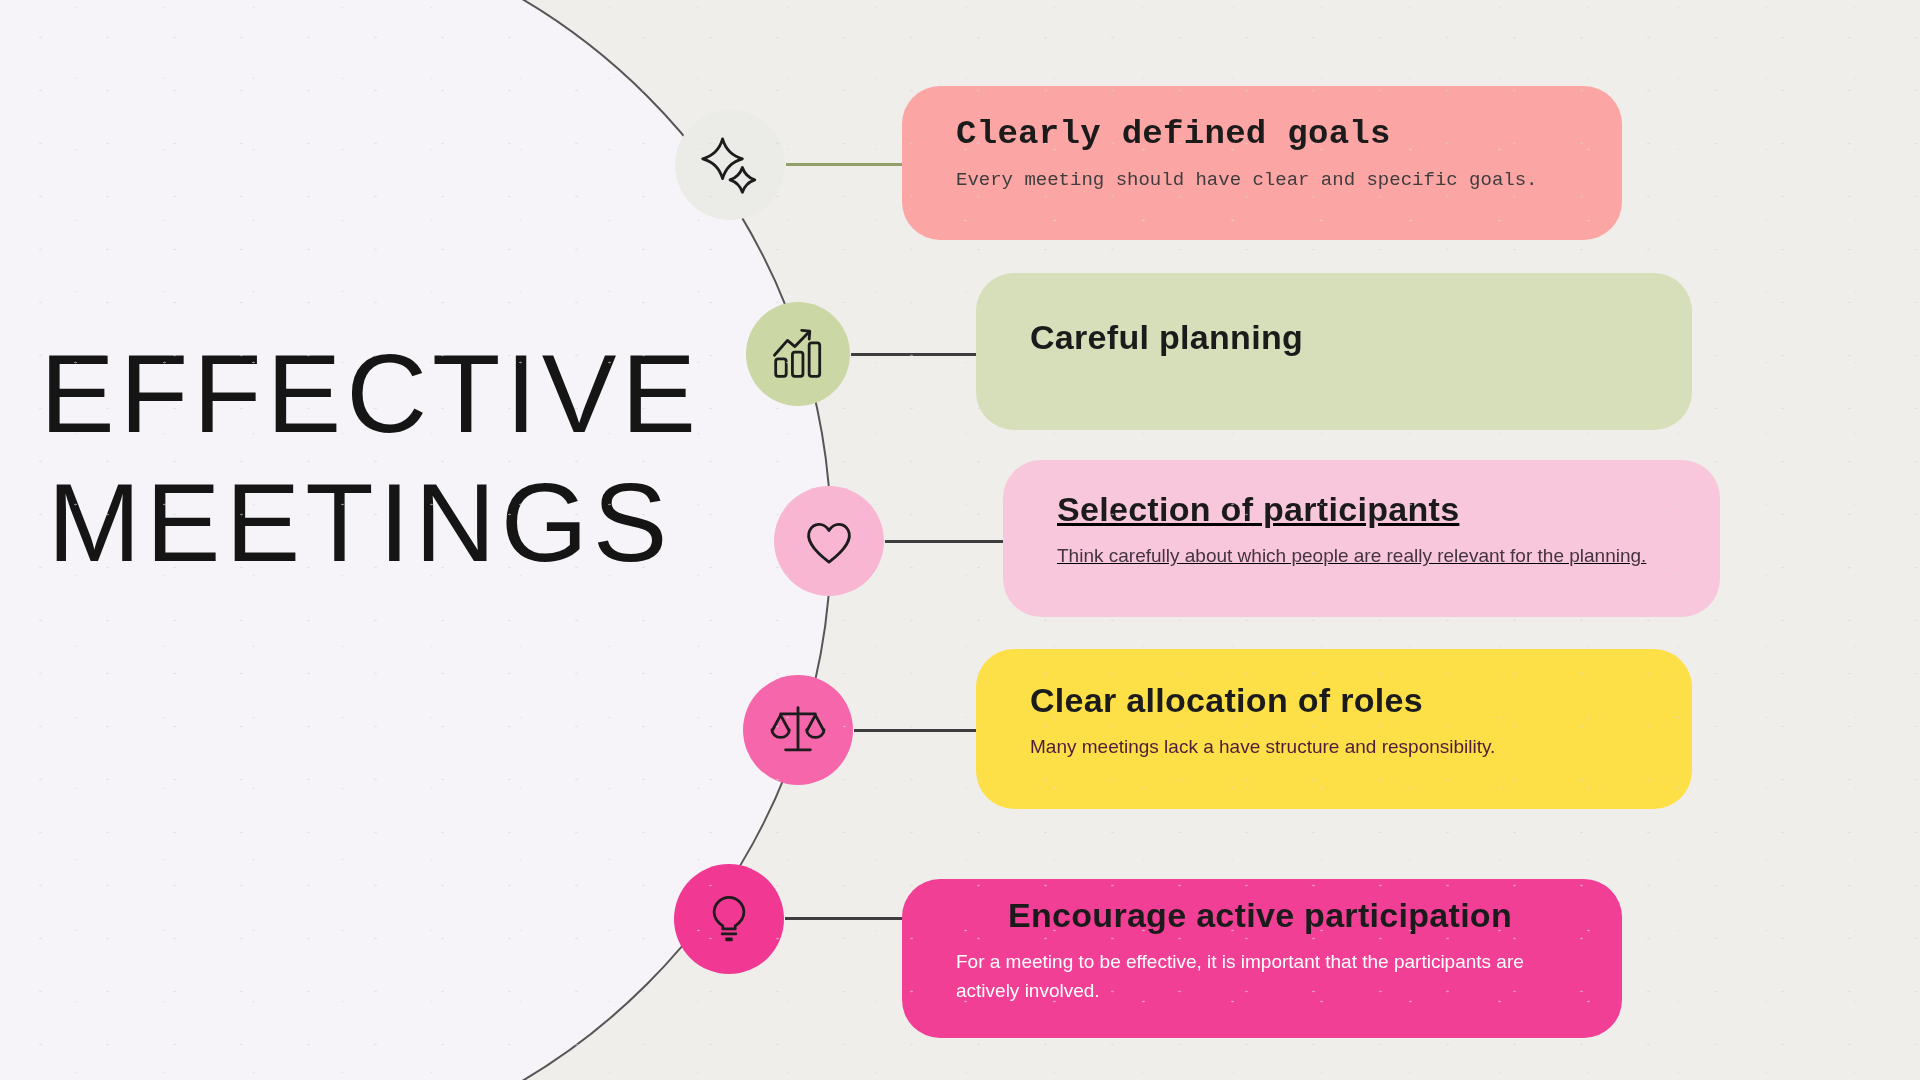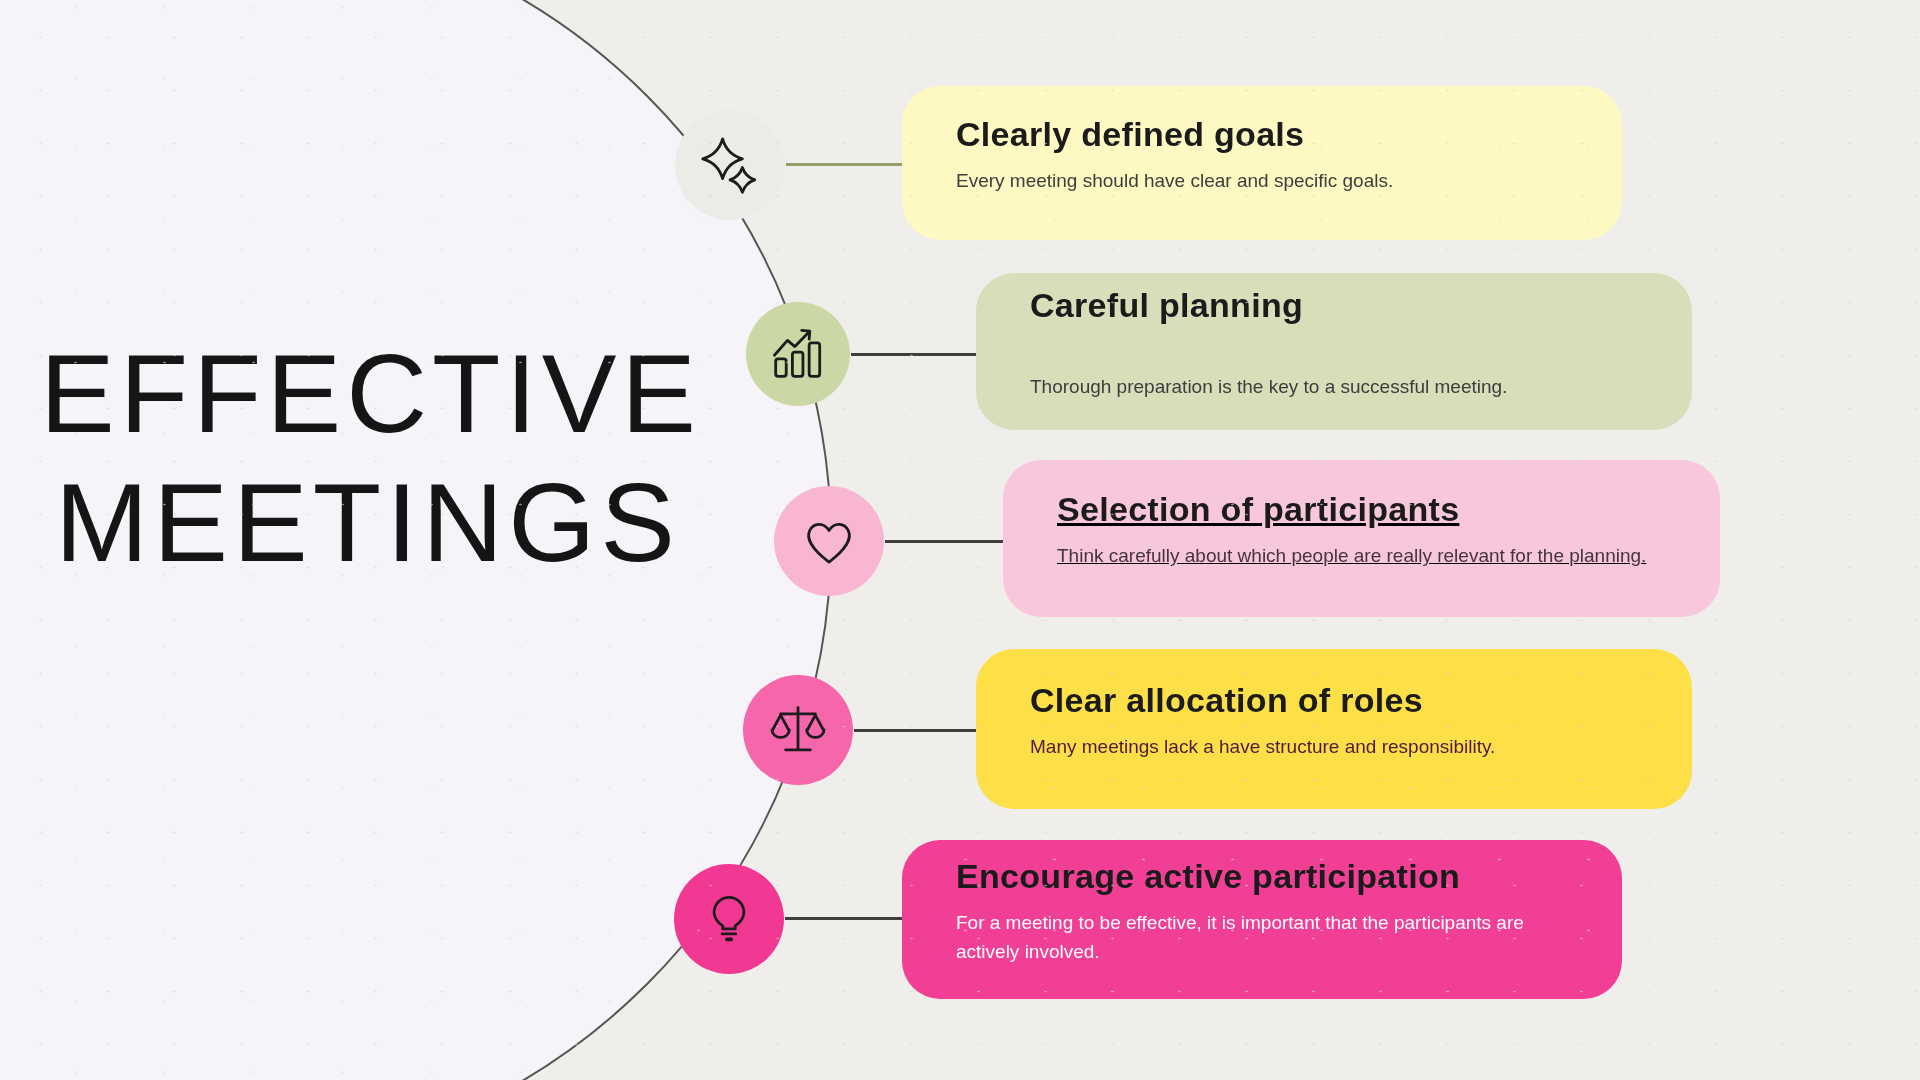--- a/index.html
+++ b/index.html
@@ -18,42 +18,42 @@
     background-size:67px 53px, 89px 71px;
     background-position:7px 11px, 31px 43px;
     opacity:.55;
   }
   .big-circle{
     position:absolute; left:-426px; top:-89px; width:1258px; height:1258px;
     border-radius:50%; border:2px solid #565656; z-index:1;
   }
   .title{
     position:absolute; left:40px; top:330px; width:640px; z-index:2;
-    text-align:right; font-weight:300; font-size:112px; line-height:1.15;
+    text-align:center; font-weight:300; font-size:112px; line-height:1.15;
     letter-spacing:5px; color:#151515;
   }
   .connector{ position:absolute; height:2.5px; z-index:2; }
   .badge{
     position:absolute; border-radius:50%; z-index:3;
     display:flex; align-items:center; justify-content:center;
   }
   .badge svg{ width:62px; height:62px; display:block; }
   .card{
     position:absolute; border-radius:38px; z-index:2;
     display:flex; flex-direction:column; justify-content:center;
     padding:6px 58px 22px 54px;
   }
   .card h2{ font-size:34px; font-weight:700; color:#1b1b1b; letter-spacing:.3px; margin-bottom:13px; }
   .card p{ font-size:19px; line-height:1.5; font-weight:400; }
 
   .item-0 .card{ left:902px;  top:86px;  width:720px; height:154px; }
   .item-1 .card{ left:976px;  top:273px; width:716px; height:157px;gap:35px; }
   .item-2 .card{ left:1003px; top:460px; width:717px; height:157px; }
   .item-3 .card{ left:976px;  top:649px; width:716px; height:160px; }
-  .item-4 .card{ left:902px;  top:840px; width:720px; height:159px; }
+  .item-4 .card{ left:902px;  top:879px; width:720px; height:159px;align-items:center; }
 
   .item-0 .badge{ left:675px; top:110px; width:110px; height:110px; }
   .item-1 .badge{ left:746px; top:302px; width:104px; height:104px; }
   .item-2 .badge{ left:774px; top:486px; width:110px; height:110px; }
   .item-3 .badge{ left:743px; top:675px; width:110px; height:110px; }
   .item-4 .badge{ left:674px; top:864px; width:110px; height:110px; }
 
   .item-0 .connector{ left:786px; top:163px; width:118px; }
   .item-1 .connector{ left:851px; top:353px; width:127px; }
   .item-2 .connector{ left:885px; top:540px; width:120px; }
@@ -77,42 +77,41 @@
   <div class="item item-0">
     <div class="connector" style="background-color: rgb(147, 160, 106);"></div>
     <div class="badge" style="background-color: rgb(235, 235, 232);">
       <span>
         <svg viewBox="0 0 100 100">
           <path class="ic" d="M38 8 Q45 33 70 40 Q45 47 38 72 Q31 47 6 40 Q31 33 38 8 Z"></path>
           <path class="ic" d="M70 54 Q75 69 90 74 Q75 79 70 94 Q65 79 50 74 Q65 69 70 54 Z"></path>
         </svg>
       </span>
     </div>
-    <div class="card" style="background-color: #fef9c3;">
+    <div class="card" style="background-color: #fca5a5; font-family: Liberation Mono, monospace;">
       <h2>Clearly defined goals</h2>
       <p style="color: rgb(61, 61, 61);">Every meeting should have clear and specific goals.</p>
     </div>
   </div>
 
   <div class="item item-1">
     <div class="connector" style="background-color: rgb(62, 62, 62);"></div>
     <div class="badge" style="background-color: rgb(203, 215, 164);">
       <span>
         <svg viewBox="0 0 100 100">
           <rect class="ic" x="14" y="58" width="17" height="28" rx="4"></rect>
           <rect class="ic" x="41" y="47" width="17" height="39" rx="4"></rect>
           <rect class="ic" x="68" y="32" width="17" height="54" rx="4"></rect>
           <polyline class="ic" points="12 52, 33 28, 45 38, 68 14"></polyline>
           <polyline class="ic" points="56 12, 69 13, 68 26"></polyline>
         </svg>
       </span>
     </div>
     <div class="card" style="background-color: rgb(214, 223, 185);">
       <h2>Careful planning</h2>
-      <p style="color: rgb(61, 61, 61);">Thorough preparation is the key to a successful meeting.</p>
     </div>
   </div>
 
   <div class="item item-2">
     <div class="connector" style="background-color: rgb(62, 62, 62);"></div>
     <div class="badge" style="background-color: rgb(248, 182, 210);">
       <span>
         <svg viewBox="0 0 100 100">
           <path class="ic" d="M50 84 C22 63 13 45 19 33 C25 21 41 19 50 33 C59 19 75 21 81 33 C87 45 78 63 50 84 Z"></path>
         </svg>

